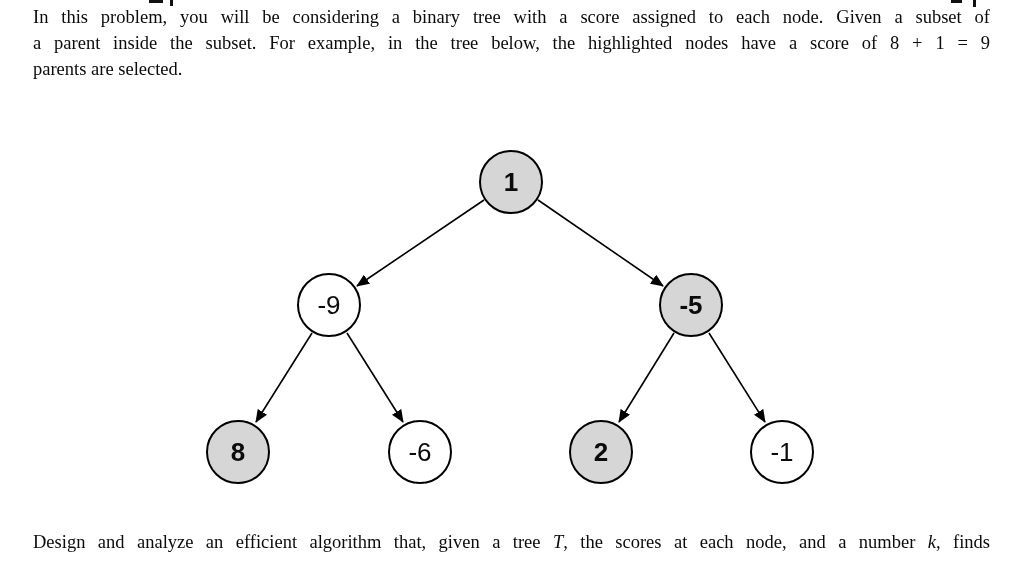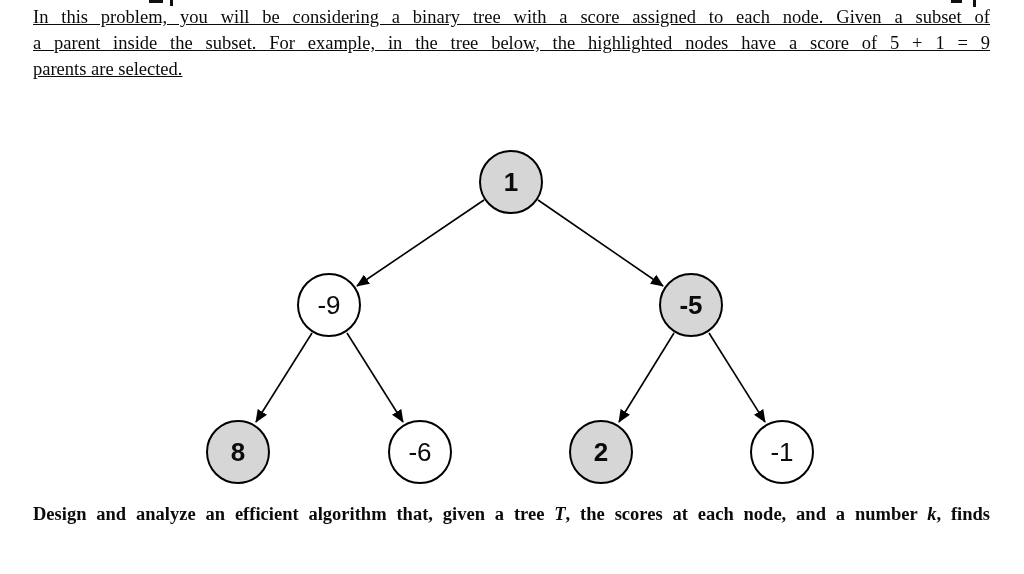--- a/index.html
+++ b/index.html
@@ -16,22 +16,22 @@
     font-family: "Liberation Serif", serif;
     color: #0b0b0b;
   }
   .para {
     position: absolute;
     left: 33px;
     width: 957px;
     font-size: 18.5px;
     line-height: 26px;
   }
-  .para1 { top: 4px; text-decoration: underline; }
-  .para2 { top: 501px; font-weight: bold; }
+  .para1 { top: 4px; }
+  .para2 { top: 529px; }
   .jline {
     text-align: justify;
     text-align-last: justify;
   }
   .lastline {
     text-align: center;
     text-align-last: left;
   }
   .uline {
     text-decoration: underline;
@@ -77,21 +77,21 @@
 
 <div class="page">
 
   <div class="crop-artifact" style="left:149px; top:0; width:14px; height:3px;"></div>
   <div class="crop-artifact" style="left:170px; top:0; width:3px; height:6px;"></div>
   <div class="crop-artifact" style="left:951px; top:0; width:11px; height:3px;"></div>
   <div class="crop-artifact" style="left:973px; top:0; width:3px; height:7px;"></div>
 
   <div class="para para1">
     <div class="jline">In this problem, you will be considering a binary tree with a score assigned to each node. Given a subset of</div>
-    <div class="jline">a parent inside the subset. For example, in the tree below, the highlighted nodes have a score of 5 + 1 = 9</div>
+    <div class="jline">a parent inside the subset. For example, in the tree below, the highlighted nodes have a score of 8 + 1 = 9</div>
     <div class="lastline">parents are selected.</div>
   </div>
 
   <svg class="tree-svg" width="1024" height="574" viewBox="0 0 1024 574">
     <defs>
       <marker id="arrow" markerUnits="userSpaceOnUse" markerWidth="13" markerHeight="11" viewBox="0 0 13 11" refX="12" refY="5.5" orient="auto">
         <path d="M0,0 L13,5.5 L0,11 Z" fill="#000000"></path>
       </marker>
     </defs>
 

